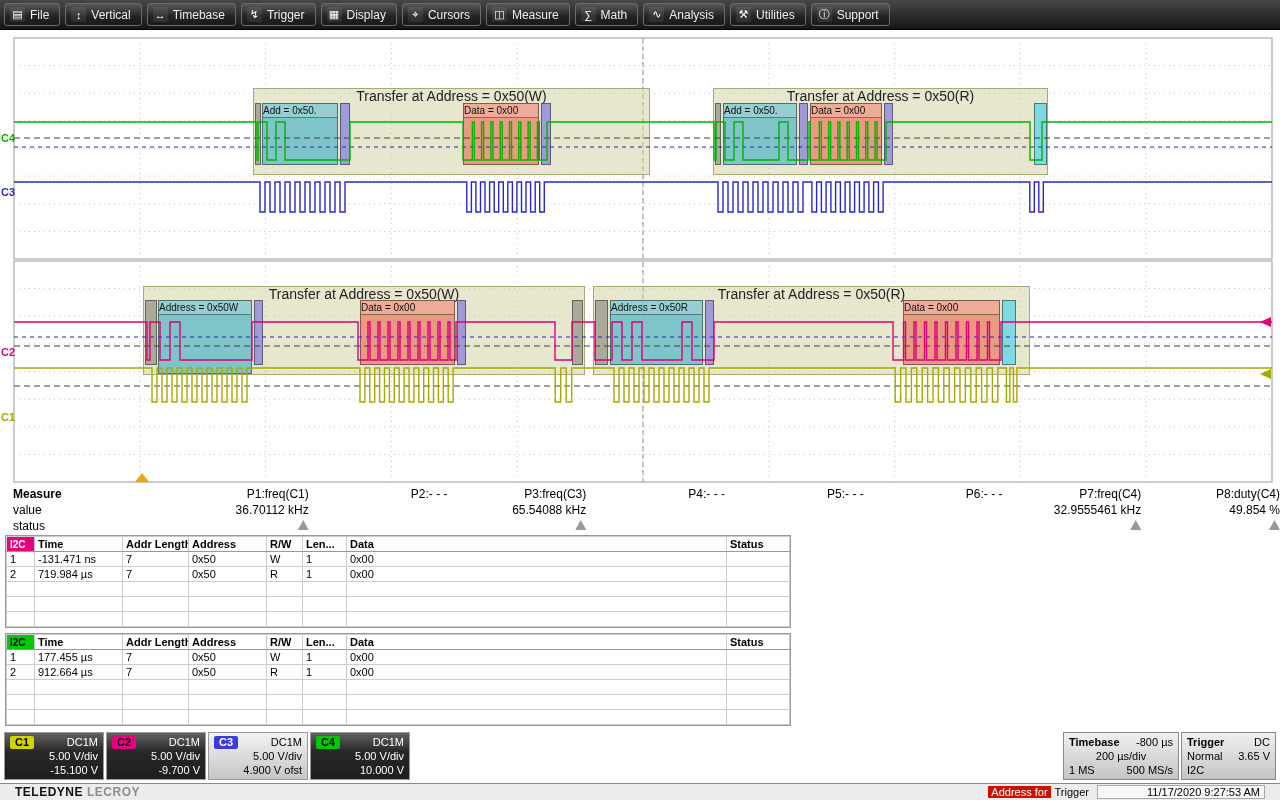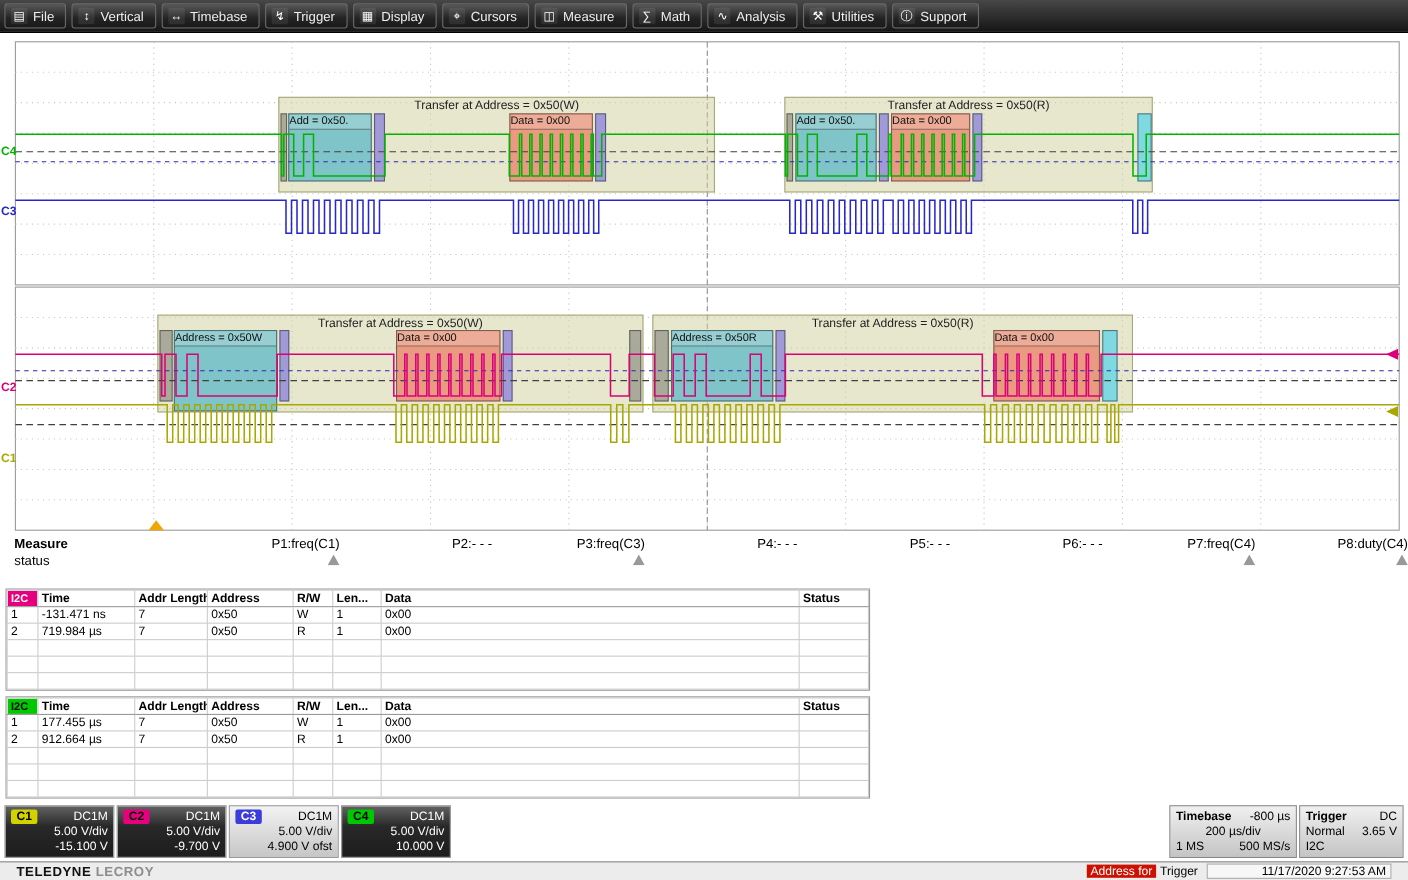--- a/index.html
+++ b/index.html
@@ -8,21 +8,21 @@
 
 
 #menubar{position:absolute;top:0;left:0;width:1280px;height:30px;background:linear-gradient(#474747,#151515);border-bottom:1px solid #000;display:flex;align-items:center;padding:0 4px;gap:5px}
 .menu-btn{display:flex;align-items:center;gap:5px;height:23px;padding:0 10px 0 5px;background:linear-gradient(#585858,#232323 60%,#1a1a1a);border:1px solid #6a6a6a;border-radius:3px;color:#eee;font-size:12px}
 .menu-icon{font-size:11px;color:#fff;width:15px;height:15px;display:flex;align-items:center;justify-content:center;background:rgba(255,255,255,0.08);border-radius:2px}
 
 
 #wave{position:absolute;top:30px;left:0;width:1280px;height:457px;background:#fff}
 #wave svg{position:absolute;left:0;top:0}
 .transfer-box{position:absolute;background:rgba(208,208,158,0.5);border:1px solid #a8a878}
-.transfer-label{font-size:11px;color:#222;text-align:center;line-height:14px;white-space:nowrap}
+.transfer-label{font-size:14px;color:#222;text-align:center;line-height:14px;white-space:nowrap}
 .dbox{position:absolute;border:1px solid rgba(40,40,40,0.55);overflow:hidden}
 .dlabel{font-size:10px;color:#111;text-align:left;line-height:13px;white-space:nowrap;border-bottom:1px solid rgba(0,0,0,0.4);background:rgba(255,255,255,0.18)}
 .addr{background:rgba(104,188,199,0.82)}
 .data{background:rgba(233,137,112,0.82)}
 .ack{background:rgba(148,140,218,0.85)}
 .scond{background:rgba(152,152,140,0.78)}
 .ccond{background:rgba(108,214,228,0.85)}
 .chan-label{position:absolute;font-size:11px;font-weight:bold}
 
 
@@ -223,20 +223,31 @@
       <div class="mcol">P1:freq(C1)</div>
       <div class="mcol">P2:- - -</div>
       <div class="mcol">P3:freq(C3)</div>
       <div class="mcol">P4:- - -</div>
       <div class="mcol">P5:- - -</div>
       <div class="mcol">P6:- - -</div>
       <div class="mcol">P7:freq(C4)</div>
       <div class="mcol">P8:duty(C4)</div>
     </div>
     <div class="mrow">
+      <div class="mlabel">value</div>
+      <div class="mcol">36.70112 kHz</div>
+      <div class="mcol"></div>
+      <div class="mcol">65.54088 kHz</div>
+      <div class="mcol"></div>
+      <div class="mcol"></div>
+      <div class="mcol"></div>
+      <div class="mcol">32.9555461 kHz</div>
+      <div class="mcol">49.854 %</div>
+    </div>
+    <div class="mrow">
       <div class="mlabel">status</div>
       <div class="mcol"><span class="warn-tri"></span></div>
       <div class="mcol"></div>
       <div class="mcol"><span class="warn-tri"></span></div>
       <div class="mcol"></div>
       <div class="mcol"></div>
       <div class="mcol"></div>
       <div class="mcol"><span class="warn-tri"></span></div>
       <div class="mcol"><span class="warn-tri"></span></div>
     </div>

